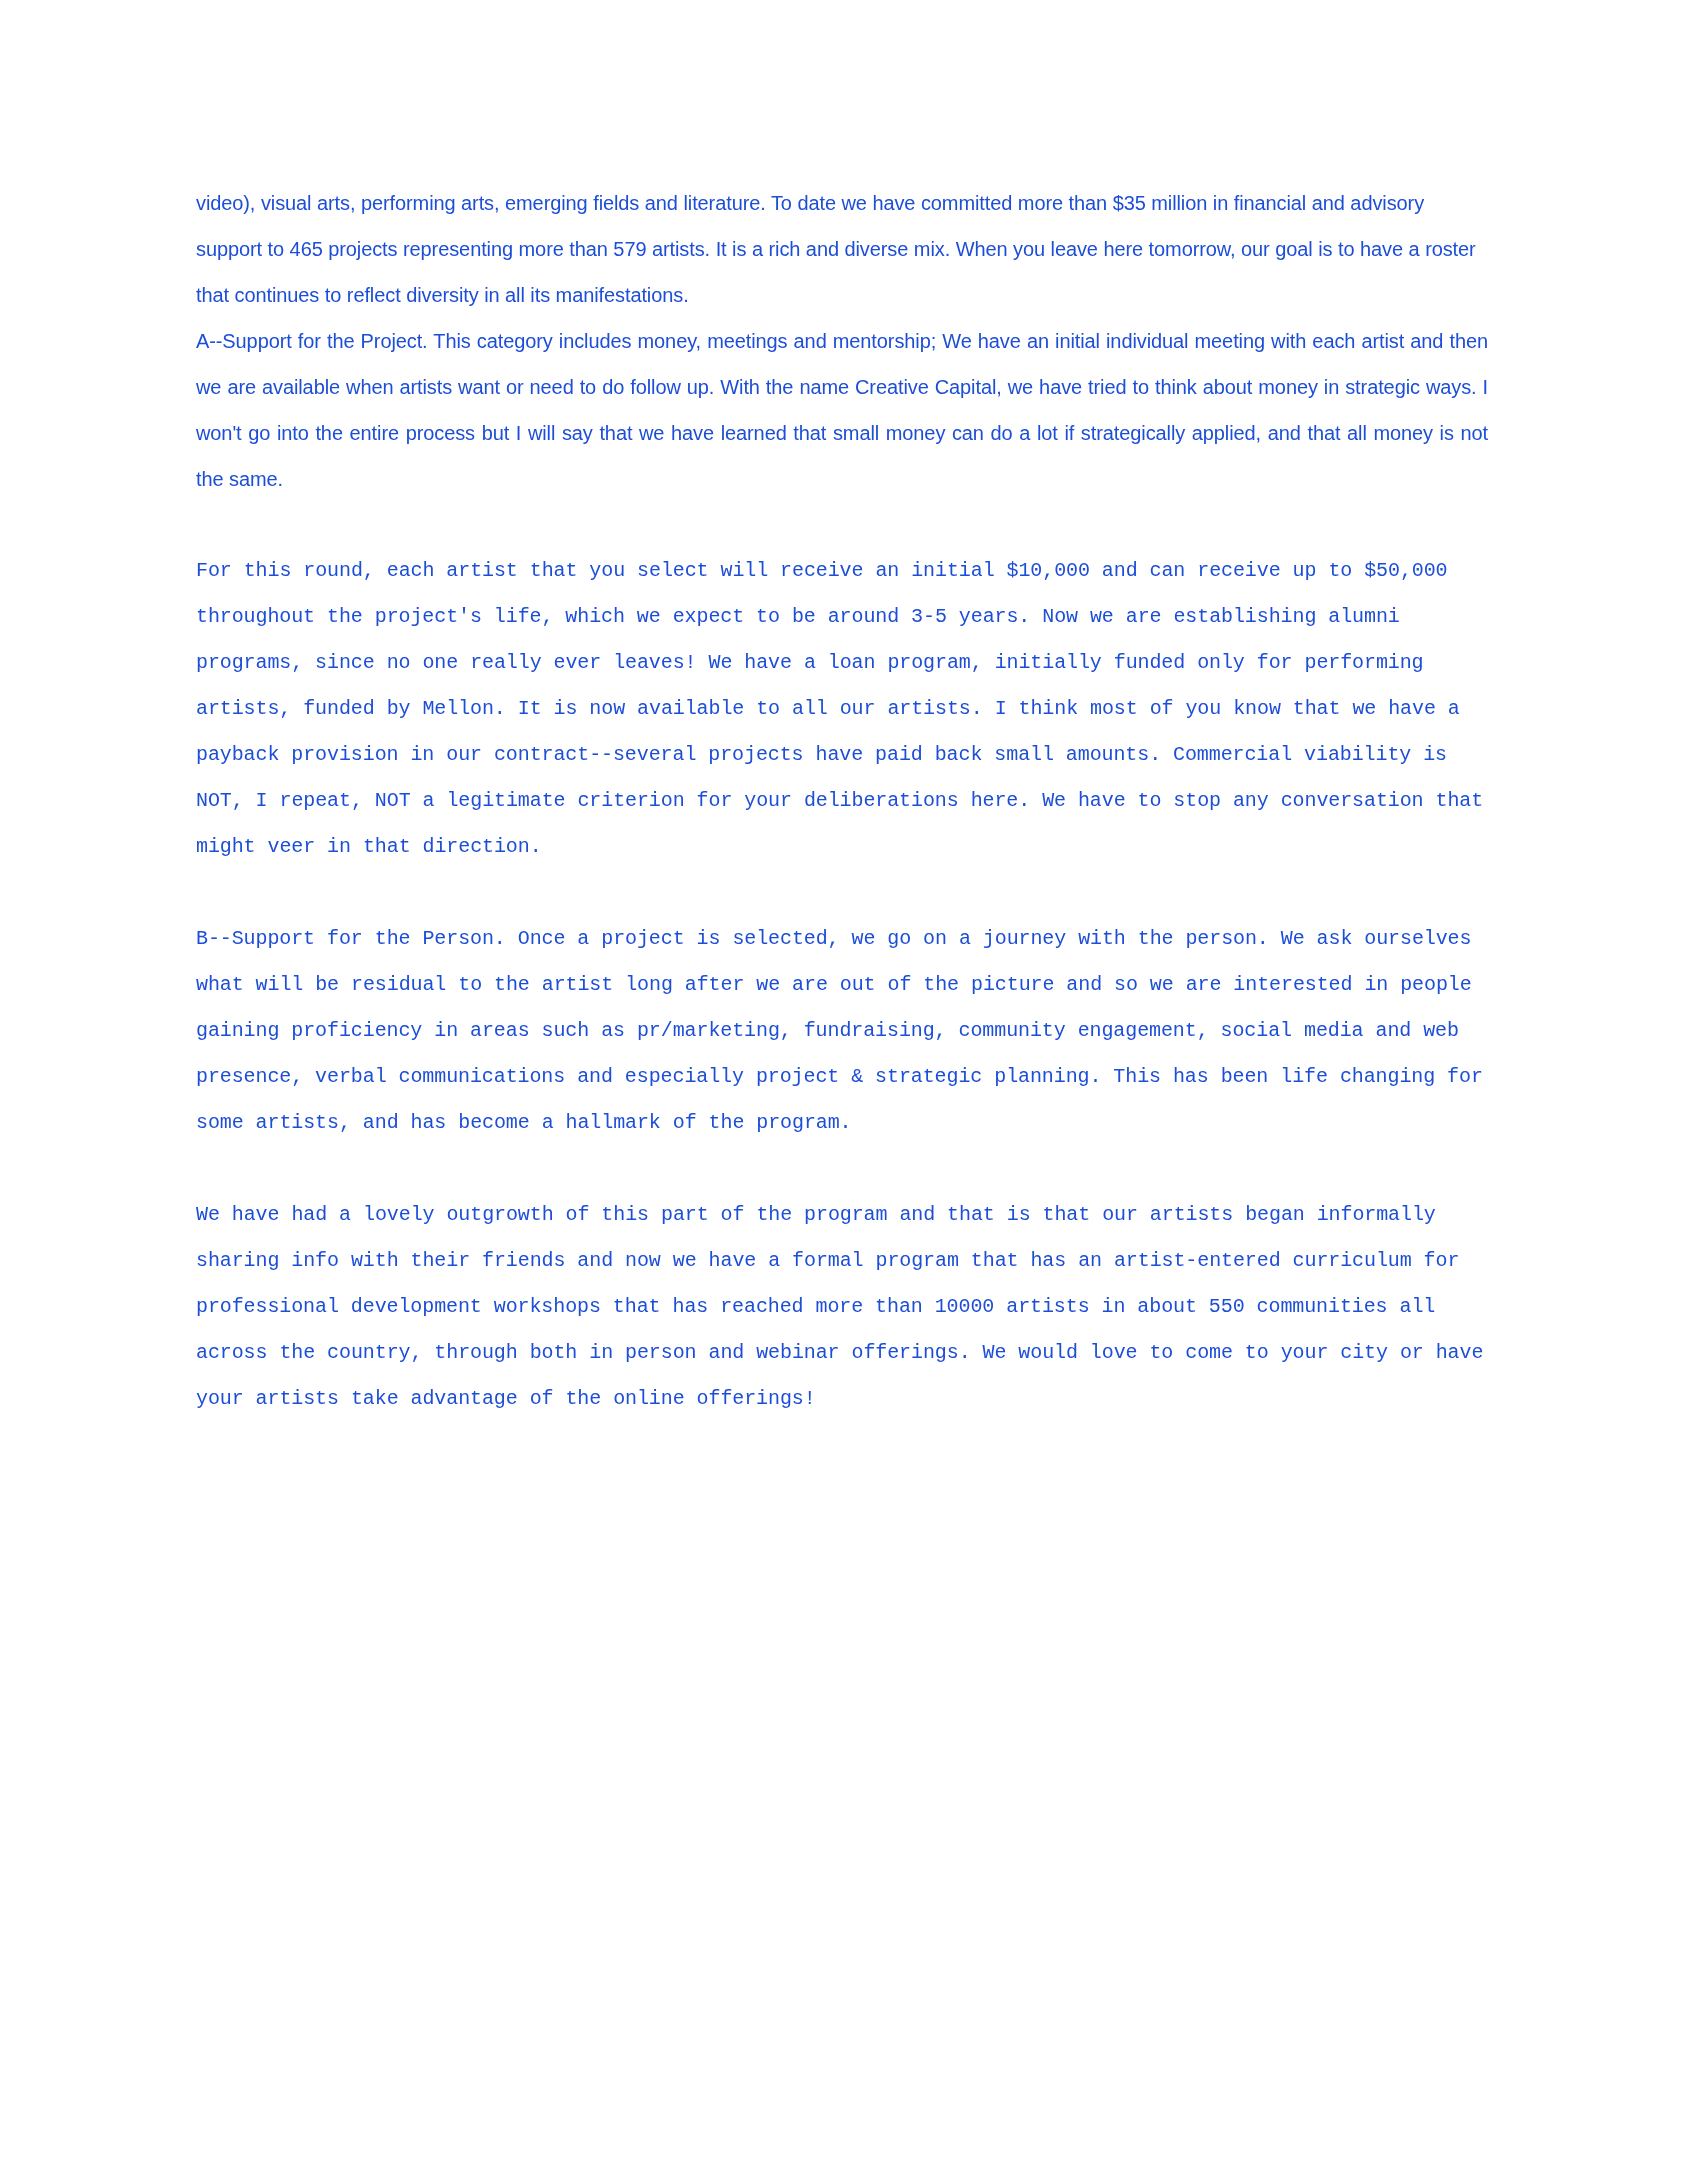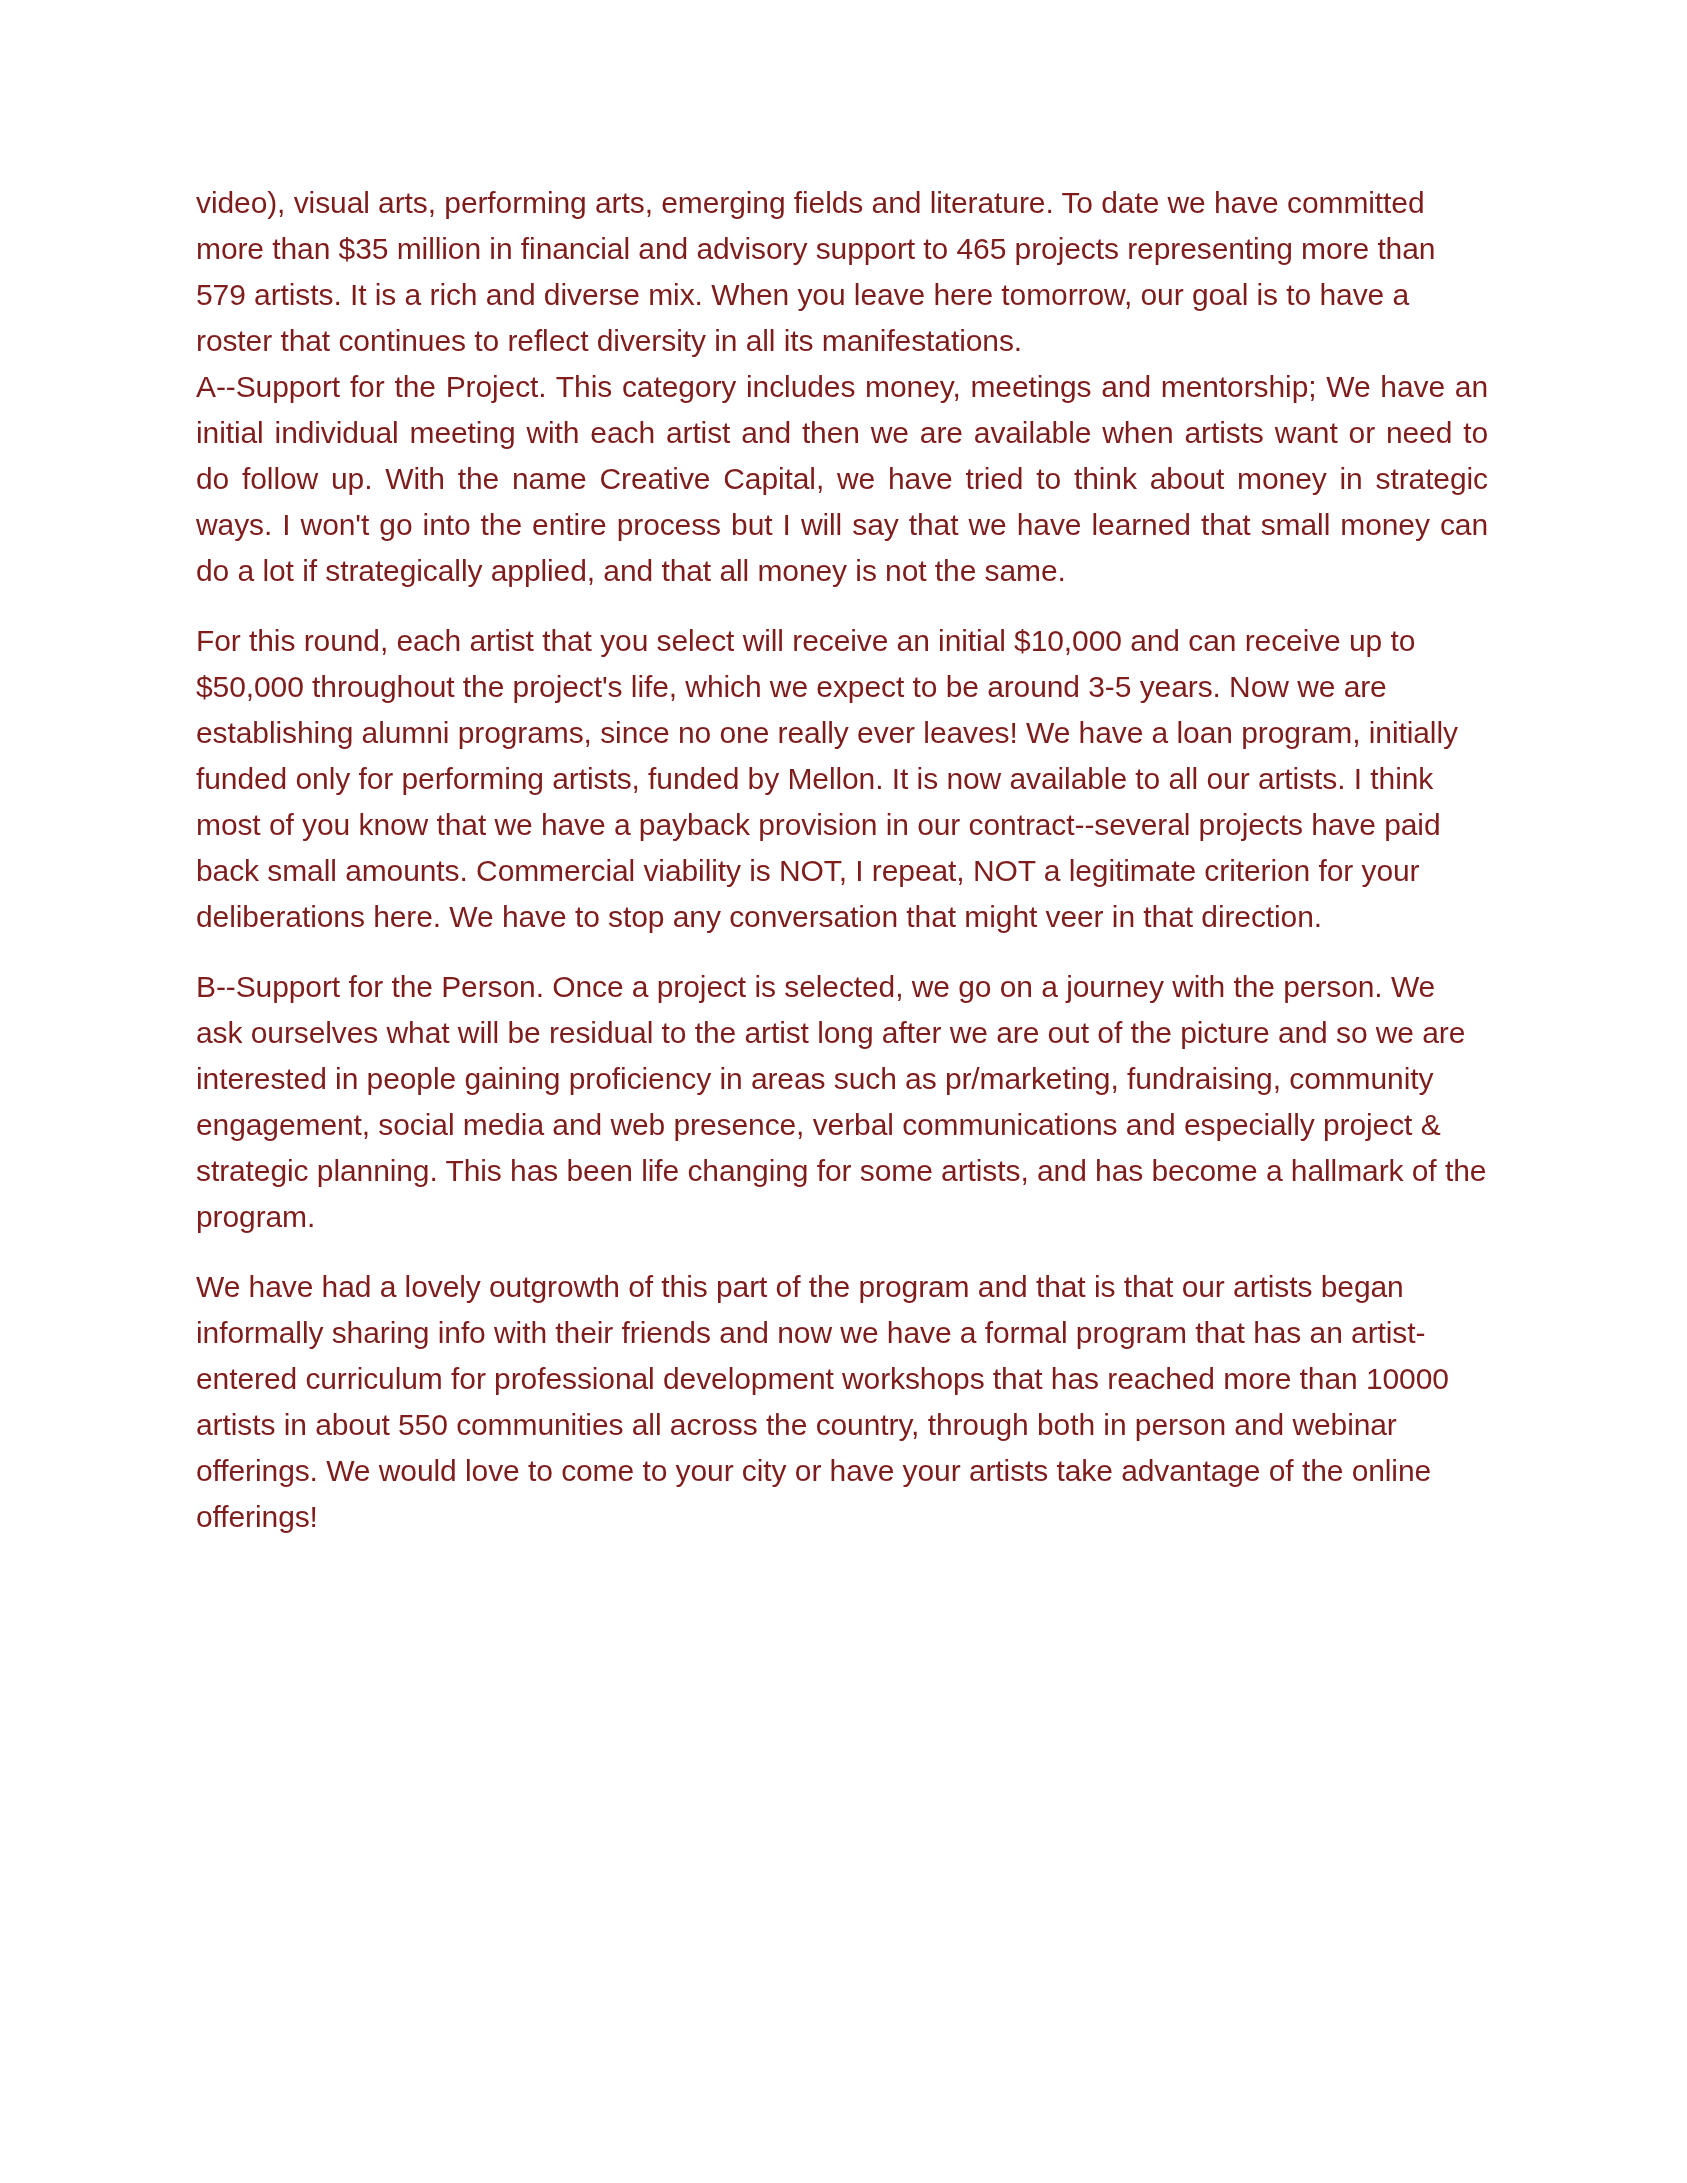--- a/index.html
+++ b/index.html
@@ -18,34 +18,35 @@
   .text-column {
     position: absolute;
     left: 196px;
     top: 180px;
     width: 1292px;
   }
   p.para {
     margin: 0;
     padding: 0;
     font-family: "Liberation Sans", "DejaVu Sans", sans-serif;
-    font-size: 30px;
+    font-size: 20px;
     line-height: 46px;
-    color: #7f1d1d;
+    color: #1d4ed8;
     text-align: left;
     letter-spacing: -0.1px;
     word-spacing: 0.1px;
     -webkit-font-smoothing: antialiased;
   }
   p.justified {
     text-align: justify;
     text-justify: inter-word;
   }
   p.gap-before {
-    margin-top: 24px;
+    margin-top: 46px;
+    font-family: Liberation Mono, monospace;
   }
 </style>
 </head>
 <body>
 
 <div class="page">
   <div class="text-column">
 
     <p class="para">video), visual arts, performing arts, emerging fields and literature. To date we have committed more than $35 million in financial and advisory support to 465 projects representing more than 579 artists. It is a rich and diverse mix. When you leave here tomorrow, our goal is to have a roster that continues to reflect diversity in all its manifestations.</p>
 

